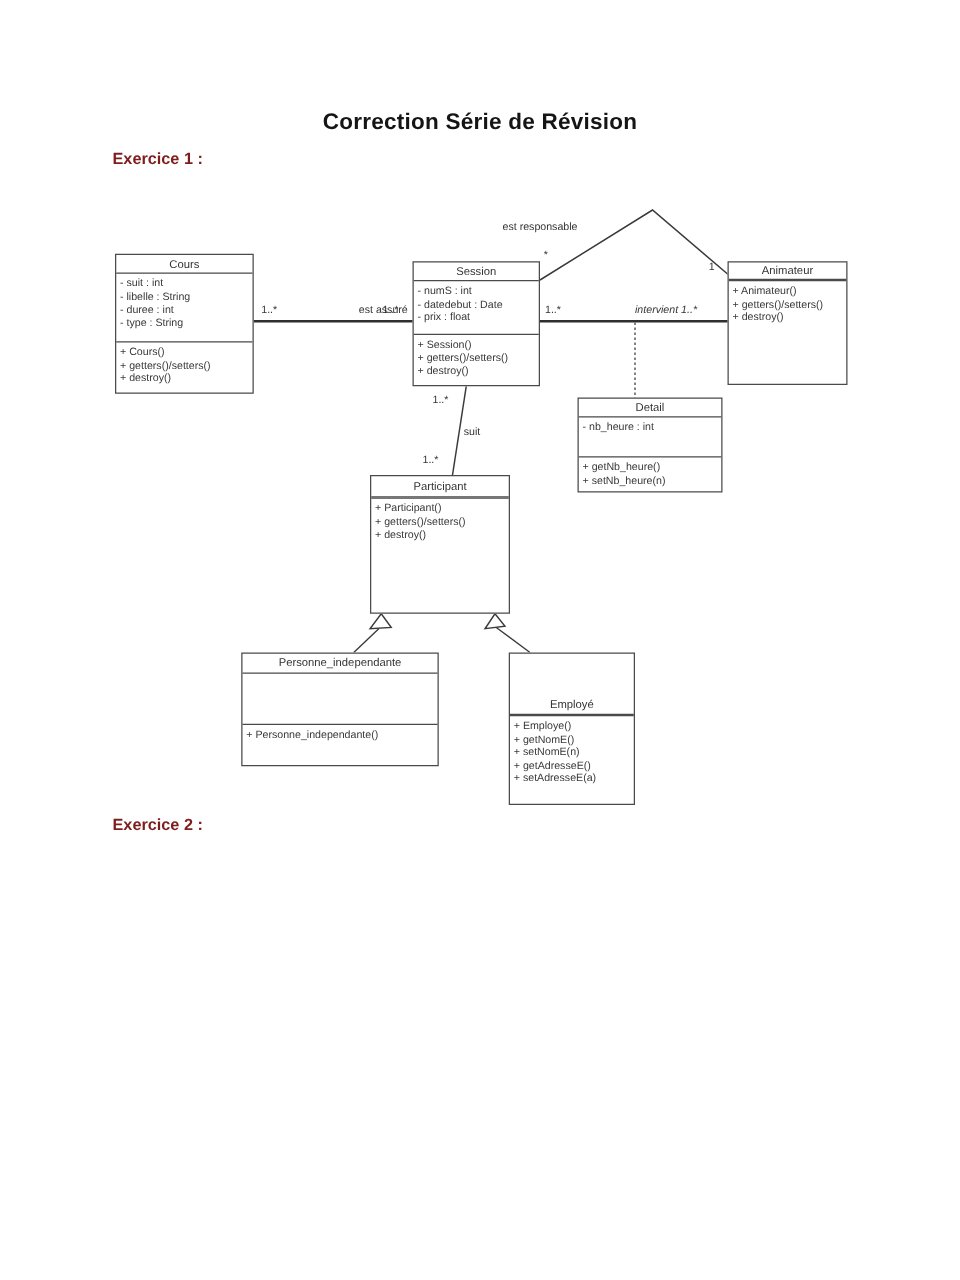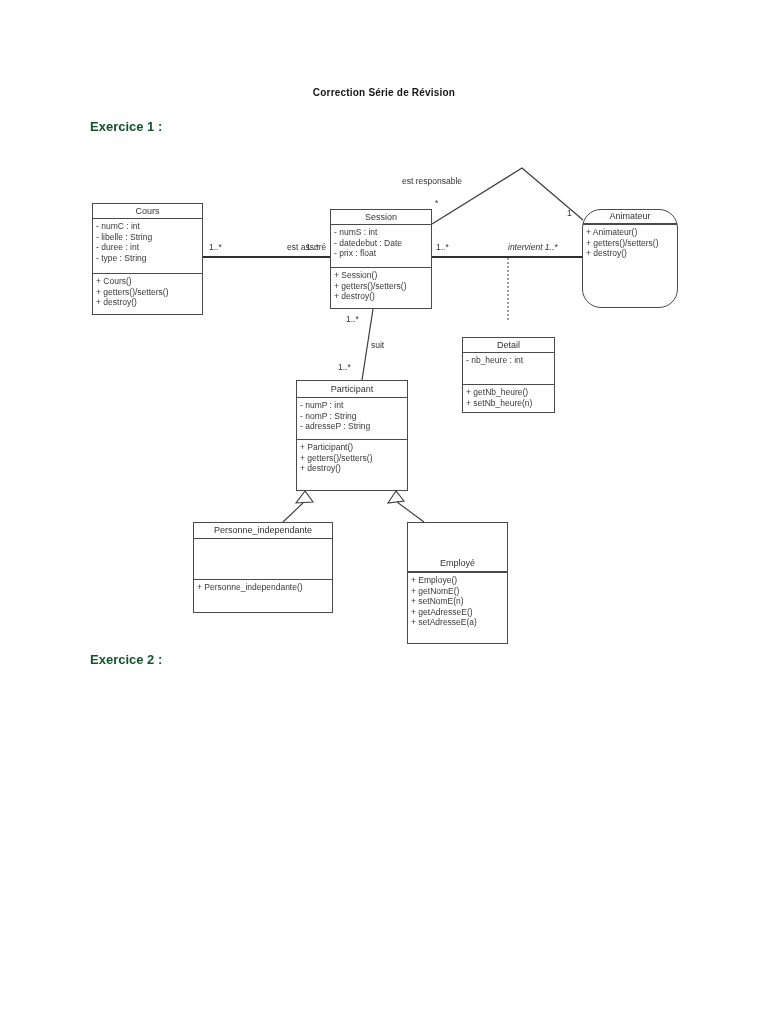--- a/index.html
+++ b/index.html
@@ -2,24 +2,24 @@
 <html><head>
 <meta charset="utf-8">
 <style>
   html,body{margin:0;padding:0;}
   body{
     width:768px;height:1024px;background:#ffffff;position:relative;
     font-family:"Liberation Sans", sans-serif;color:#383838;overflow:hidden;
   }
   .page-title{
     position:absolute;top:87px;left:0;width:768px;text-align:center;
-    font-size:10px;font-weight:bold;color:#151515;letter-spacing:.2px;
+    font-size:18px;font-weight:bold;color:#151515;letter-spacing:.2px;
   }
   .section-heading{
-    position:absolute;left:90px;font-size:13px;font-weight:bold;color:#14532d;
+    position:absolute;left:90px;font-size:13px;font-weight:bold;color:#7f1d1d;
   }
   .sec1{top:119px;}
   .sec2{top:652px;}
 
   svg.wires{position:absolute;left:0;top:0;z-index:0;}
 
   .uml-class{
     position:absolute;z-index:1;background:#ffffff;
     border:1px solid #4a4a4a;box-sizing:border-box;
     display:flex;flex-direction:column;
@@ -32,27 +32,27 @@
   }
   .uml-attrs{flex:0 0 auto;padding:2px 3px 0 3px;overflow:hidden;}
   .uml-methods{flex:1 1 auto;border-top:1px solid #4a4a4a;padding:2px 3px 0 3px;overflow:hidden;}
   .line{white-space:nowrap;}
 
   
   .c-cours      {left:92px;  top:203px; width:111px; height:112px;}
   .c-cours      .uml-title{height:14px;} .c-cours .uml-attrs{height:52px;}
   .c-session    {left:330px; top:209px; width:102px; height:100px;}
   .c-session    .uml-title{height:14px;} .c-session .uml-attrs{height:40px;}
-  .c-animateur  {left:582px; top:209px; width:96px;  height:99px;border-radius:19px;}
+  .c-animateur  {left:582px; top:209px; width:96px;  height:99px;}
   .c-animateur  .uml-title{height:13px;} .c-animateur .uml-attrs{height:41px;}
-  .c-detail     {left:462px; top:337px; width:93px;  height:76px;}
+  .c-detail     {left:462px; top:318px; width:116px;  height:76px;}
   .c-detail     .uml-title{height:14px;} .c-detail .uml-attrs{height:29px;}
   .c-participant{left:296px; top:380px; width:112px; height:111px;}
   .c-participant .uml-title{height:16px;} .c-participant .uml-attrs{height:39px;}
-  .c-personne   {left:193px; top:522px; width:140px; height:91px;}
+  .c-personne   {left:193px; top:522px; width:158px; height:91px;}
   .c-personne   .uml-title{height:15px;} .c-personne .uml-attrs{height:38px;}
   .c-employe    {left:407px; top:522px; width:101px; height:122px;}
   .c-employe    .uml-title{height:16px;margin-top:32px;} .c-employe .uml-attrs{height:38px;}
 
   .lbl{position:absolute;z-index:2;font-size:8.5px;color:#333;white-space:nowrap;}
 </style>
 </head>
 <body>
 
 <div class="page-title">Correction Série de Révision</div>
@@ -74,21 +74,21 @@
   <polygon points="305,491 296,503 313,502" fill="#ffffff" stroke="#3a3a3a" stroke-width="1.1"></polygon>
   <line x1="303" y1="503" x2="283" y2="522" stroke="#3a3a3a" stroke-width="1.1"></line>
 
   <polygon points="396,491 388,503 404,501" fill="#ffffff" stroke="#3a3a3a" stroke-width="1.1"></polygon>
   <line x1="397" y1="502" x2="424" y2="522" stroke="#3a3a3a" stroke-width="1.1"></line>
 </svg>
 
 <div class="uml-class c-cours">
   <div class="uml-title">Cours</div>
   <div class="uml-attrs">
-      <div class="line">- numC : int</div>
+      <div class="line">- suit : int</div>
       <div class="line">- libelle : String</div>
       <div class="line">- duree : int</div>
       <div class="line">- type : String</div>
     </div>
   <div class="uml-methods">
       <div class="line">+ Cours()</div>
       <div class="line">+ getters()/setters()</div>
       <div class="line">+ destroy()</div>
     </div>
 </div>
@@ -122,25 +122,20 @@
       <div class="line">- nb_heure : int</div>
     </div>
   <div class="uml-methods">
       <div class="line">+ getNb_heure()</div>
       <div class="line">+ setNb_heure(n)</div>
     </div>
 </div>
 
 <div class="uml-class c-participant">
   <div class="uml-title">Participant</div>
-  <div class="uml-attrs">
-      <div class="line">- numP : int</div>
-      <div class="line">- nomP : String</div>
-      <div class="line">- adresseP : String</div>
-    </div>
   <div class="uml-methods">
       <div class="line">+ Participant()</div>
       <div class="line">+ getters()/setters()</div>
       <div class="line">+ destroy()</div>
     </div>
 </div>
 
 <div class="uml-class c-personne">
   <div class="uml-title">Personne_independante</div>
   <div class="uml-attrs"></div>

